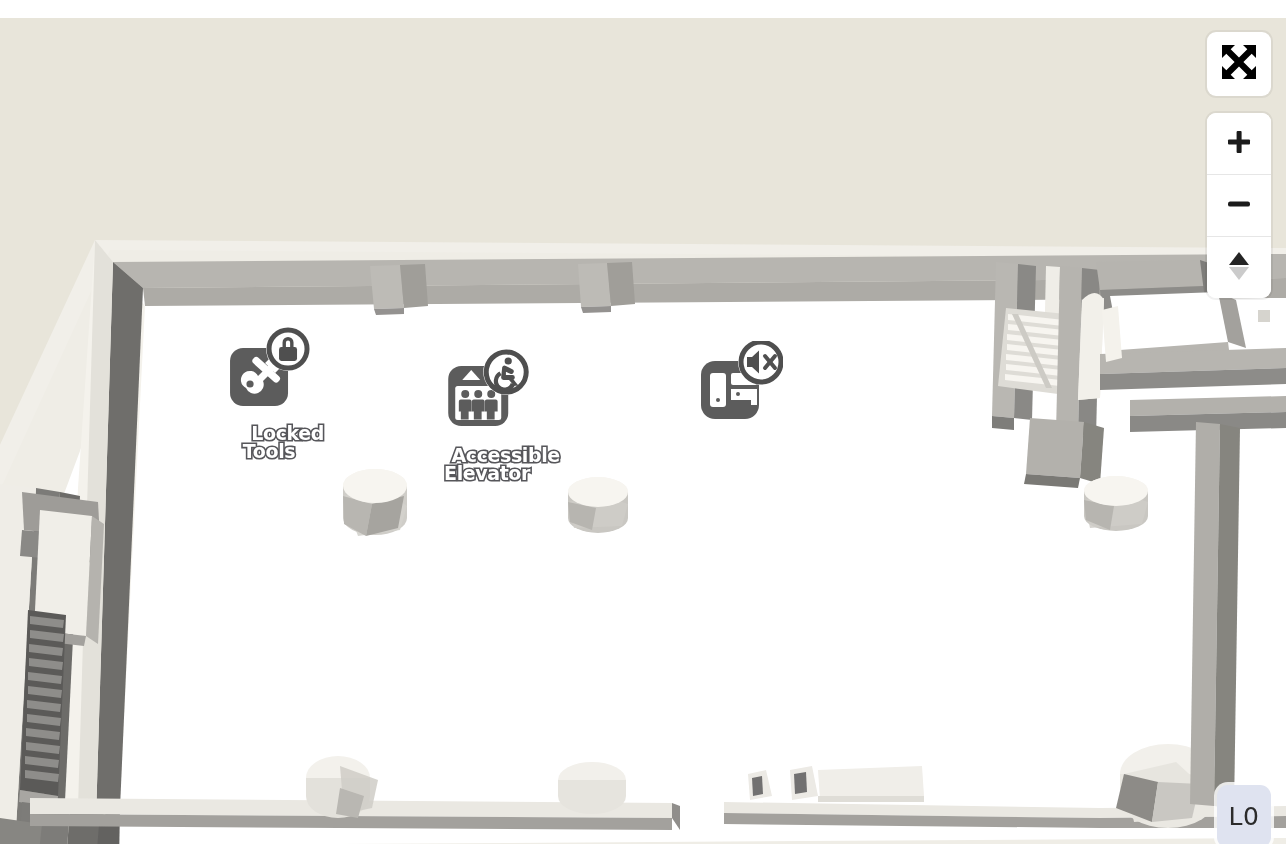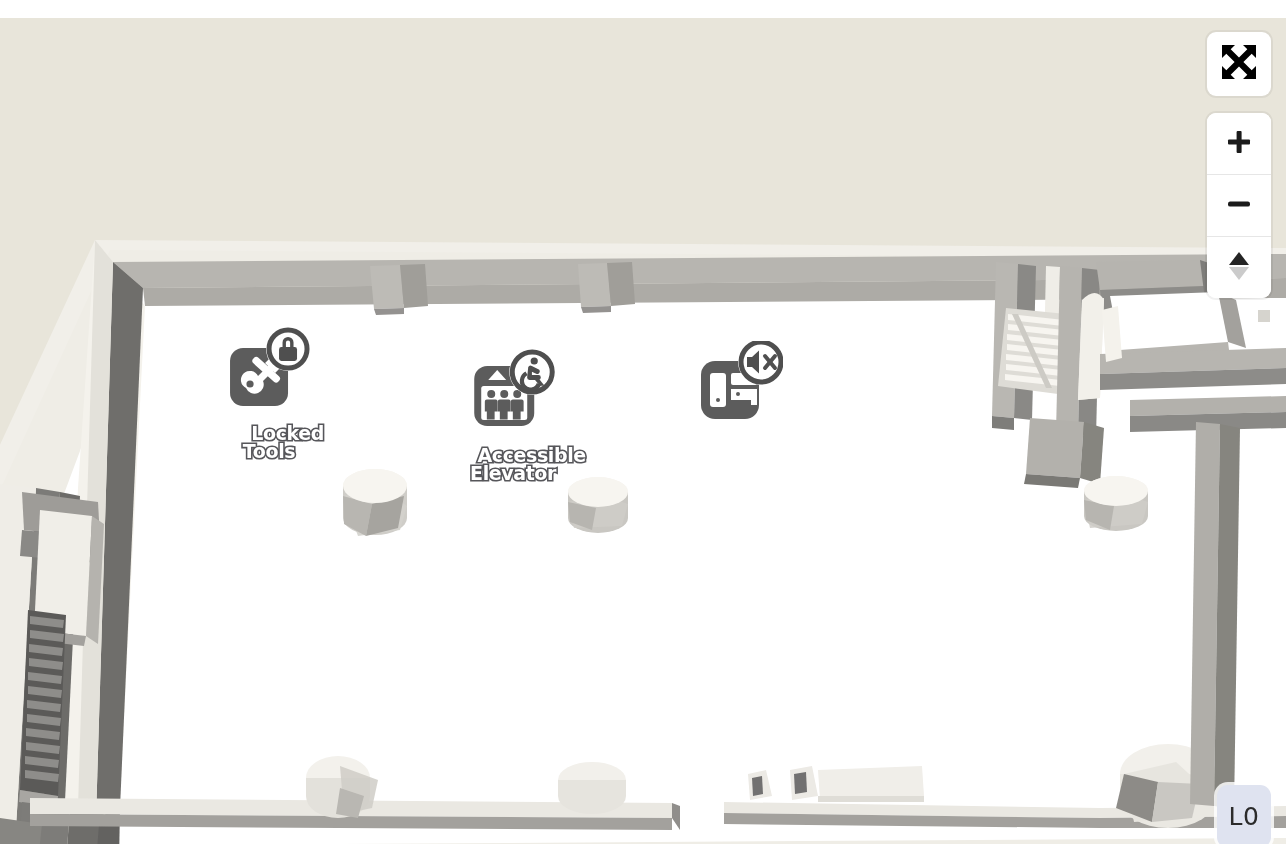--- a/index.html
+++ b/index.html
@@ -335,21 +335,21 @@
           <path d="M56.5,21 v-4.5 a5.5,5.5 0 0,1 11,0 V21 h-3.4 v-4.5 a2.1,2.1 0 0,0 -4.2,0 V21 z"></path>
         </g>
       </svg>
     </div>
     <div class="marker-label">
       <span class="marker-label-inner">Locked
 Tools</span>
     </div>
   </div>
 
-  <div class="marker" id="marker-accessible-elevator" style="left:513px; top:330px;">
+  <div class="marker" id="marker-accessible-elevator" style="left:487px; top:330px;">
     <div class="marker-icon">
       <svg viewBox="0 0 86 86" width="86" height="86" xmlns="http://www.w3.org/2000/svg">
         <rect x="4" y="18" width="60" height="60" rx="13" fill="#5c5c5c"></rect>
 
         <polygon points="27,22 36,32 18,32" fill="#ffffff"></polygon>
 
         <rect x="11" y="38" width="46" height="34" rx="2.5" fill="#ffffff"></rect>
         <g fill="#5c5c5c">
           <g>
             <circle cx="21" cy="46" r="4"></circle>

